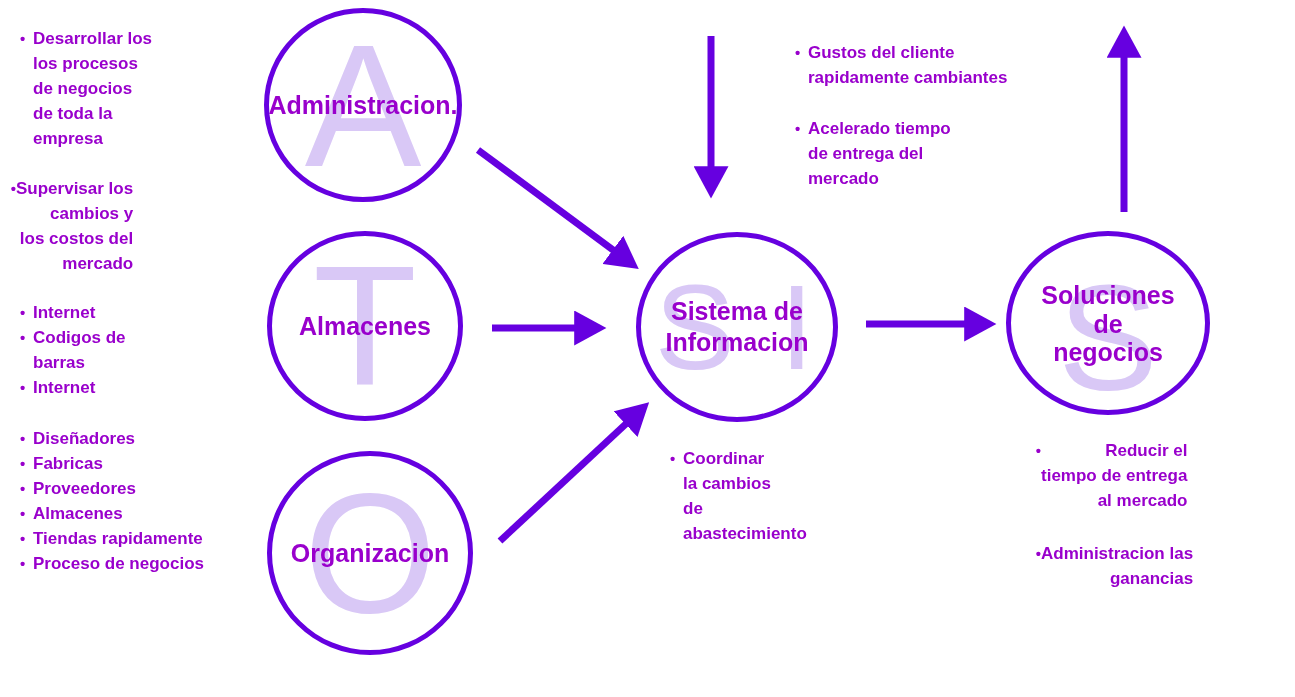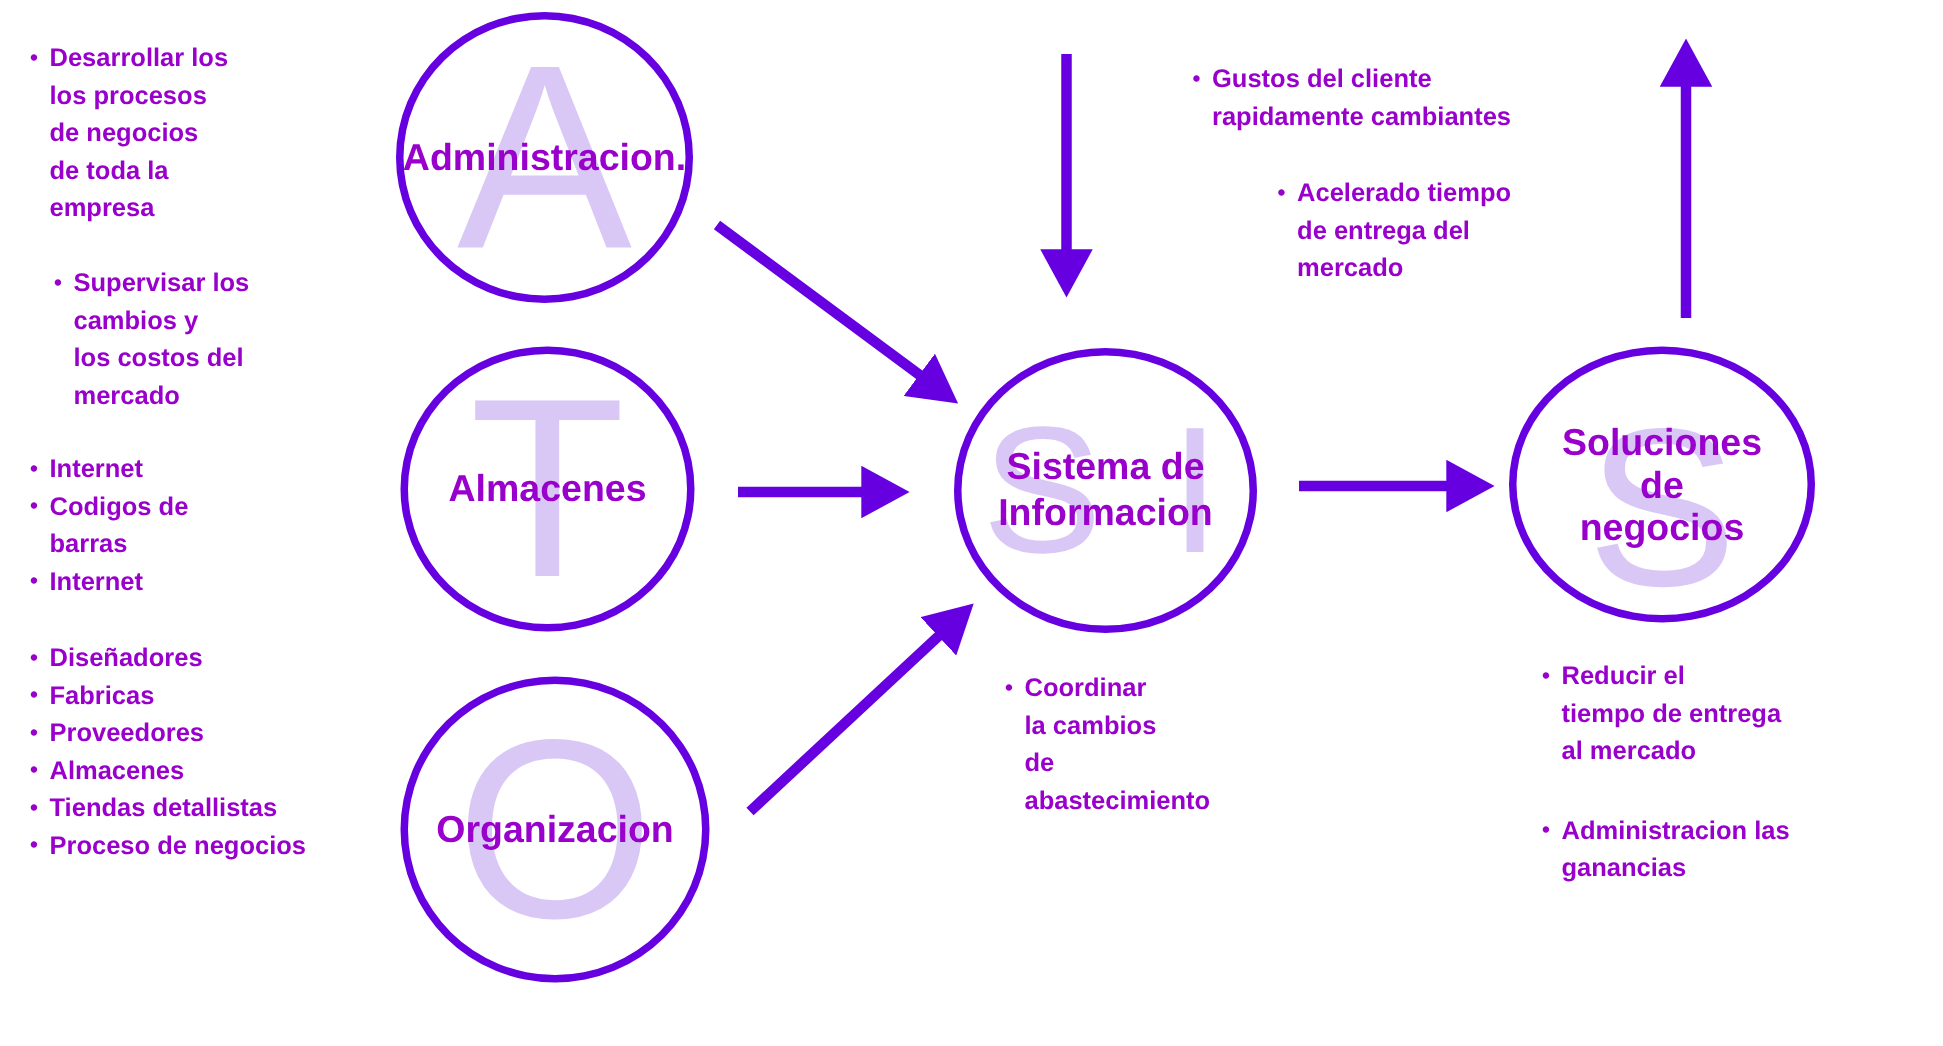--- a/index.html
+++ b/index.html
@@ -91,22 +91,22 @@
     display:flex;
     align-items:flex-start;
   }
   .li::before{
     content:"\2022";
     flex:none;
     width:13px;
     font-size:15px;
   }
   .li .t{white-space:pre-line;}
-  .gap26 .li{margin-bottom:26px;justify-content:flex-end;}
-  .gap28 .li{margin-bottom:28px;}
+  .gap26 .li{margin-bottom:26px;}
+  .gap28 .li{margin-bottom:28px;text-align:right;}
 </style>
 </head>
 <body>
 
 <div class="canvas">
 
   <svg class="arrows" width="1295" height="697" viewBox="0 0 1295 697">
     <defs>
       <marker id="ah" viewBox="0 0 5 5" markerWidth="5" markerHeight="5" refX="3.4" refY="2.5" orient="auto" markerUnits="strokeWidth">
         <path d="M0,0 L4.6,2.5 L0,5 Z"></path>
@@ -153,21 +153,21 @@
   <div class="tblock" style="left:20px;top:26px;">
     <div class="li">
         <span class="t">Desarrollar los
 los procesos
 de negocios
 de toda la
 empresa</span>
       </div>
   </div>
 
-  <div class="tblock" style="left:36px;top:176px;">
+  <div class="tblock" style="left:3px;top:176px;text-align:right;">
     <div class="li">
         <span class="t">Supervisar los
 cambios y
 los costos del
 mercado</span>
       </div>
   </div>
 
   <div class="tblock" style="left:20px;top:300px;">
     <div class="li">
@@ -189,21 +189,21 @@
     <div class="li">
         <span class="t">Fabricas</span>
       </div>
     <div class="li">
         <span class="t">Proveedores</span>
       </div>
     <div class="li">
         <span class="t">Almacenes</span>
       </div>
     <div class="li">
-        <span class="t">Tiendas detallistas</span>
+        <span class="t">Tiendas rapidamente</span>
       </div>
     <div class="li">
         <span class="t">Proceso de negocios</span>
       </div>
   </div>
 
   <div class="tblock gap26" style="left:795px;top:40px;">
     <div class="li">
         <span class="t">Gustos del cliente
 rapidamente cambiantes</span>

